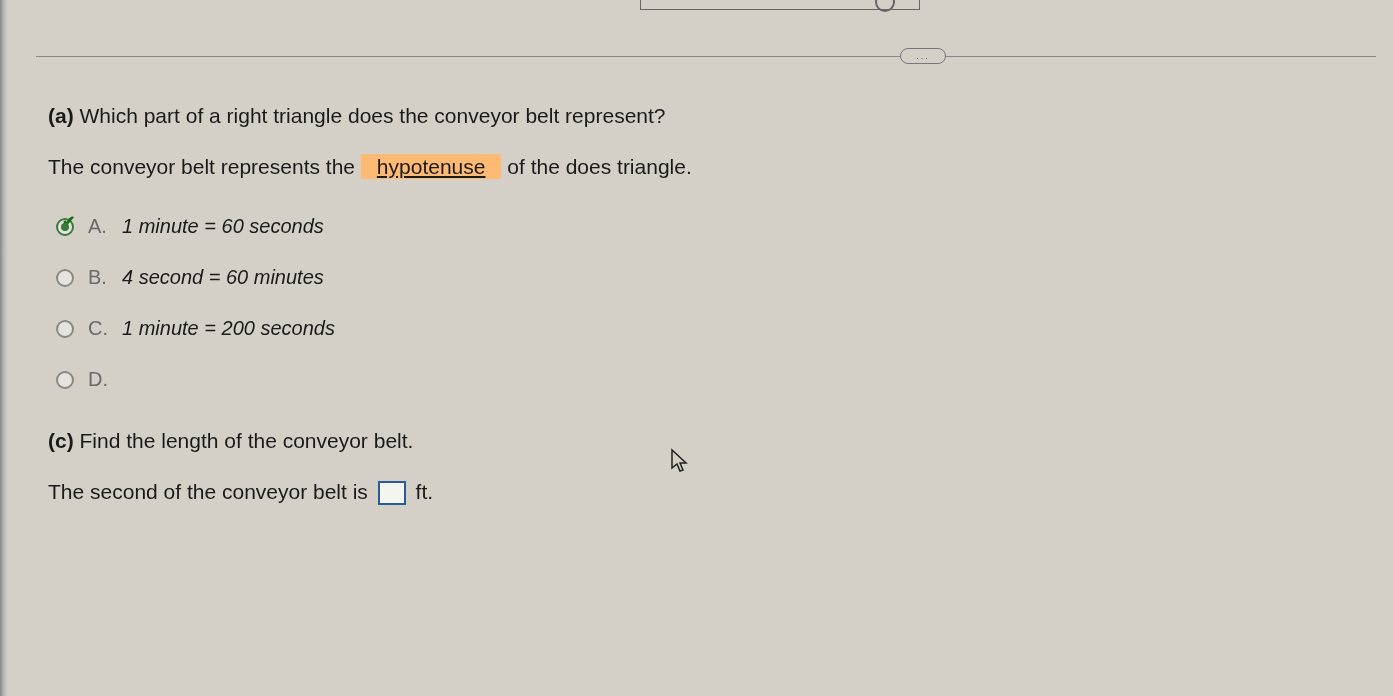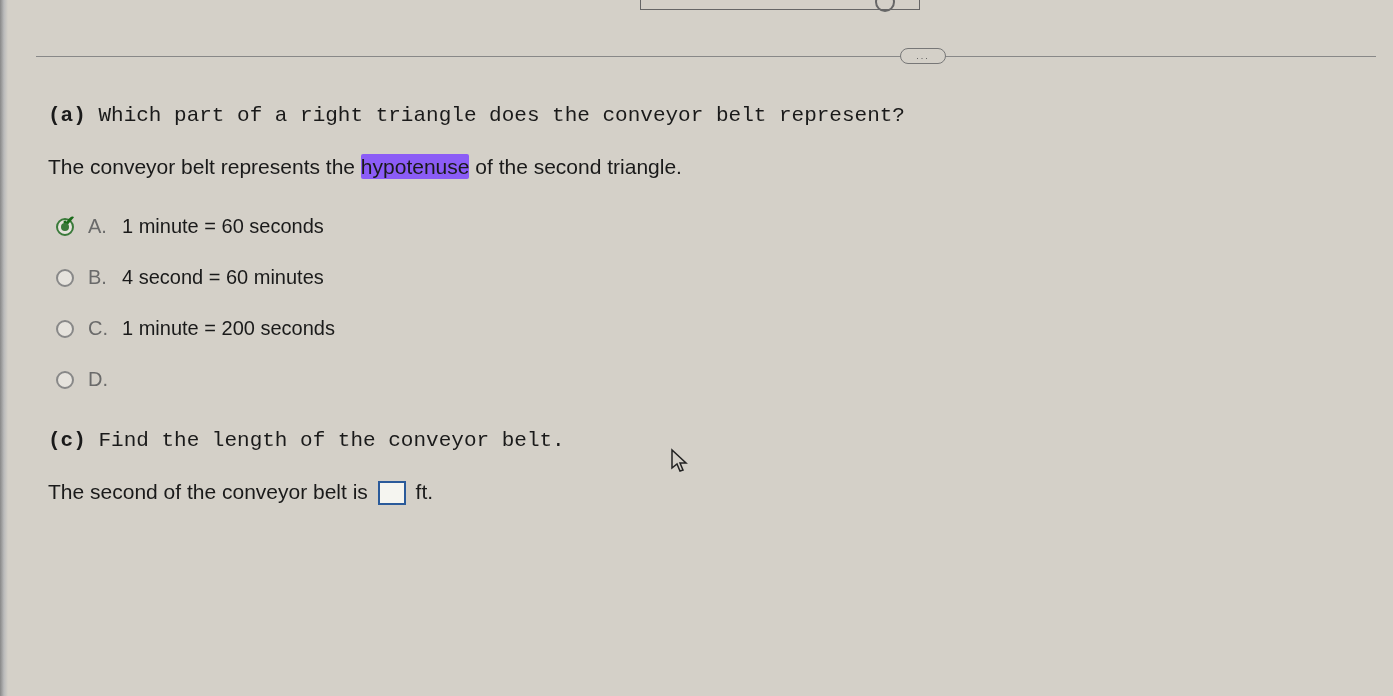--- a/index.html
+++ b/index.html
@@ -72,32 +72,32 @@
       position: absolute;
       left: 48px;
       top: 100px;
       width: 1300px;
       color: #1a1a1a;
       font-size: 21px;
       line-height: 1.55;
     }
     .q-line {
       margin-bottom: 18px;
-      font-family: Liberation Mono, monospace;
     }
     .bold-part {
       font-weight: bold;
     }
     .answer-line {
       margin-bottom: 28px;
     }
     .filled-answer {
-      background: #8b5cf6;
-      padding: 1px 0;
+      background: #fdba74;
+      padding: 1px 16px;
       border-radius: 2px;
+      text-decoration: underline;
     }
     .options {
       margin-top: 14px;
       margin-left: 8px;
     }
     .option-row {
       display: flex;
       align-items: center;
       margin-bottom: 20px;
       font-size: 20px;
@@ -134,20 +134,21 @@
       color: #1a6b1a;
       font-weight: bold;
     }
     .opt-letter {
       color: #6a6a6a;
       margin-right: 12px;
       min-width: 22px;
     }
     .opt-text {
       color: #1a1a1a;
+      font-style: italic;
     }
     .section-c {
       margin-top: 30px;
     }
     .input-box {
       display: inline-block;
       width: 28px;
       height: 24px;
       border: 2px solid #2a5a9a;
       background: #f5f5f0;
@@ -177,21 +178,21 @@
 
 <div class="content">
 
   <div class="q-line">
     <span class="bold-part">(a)</span>
     <span>Which part of a right triangle does the conveyor belt represent?</span>
   </div>
   <div class="answer-line">
     <span>The conveyor belt represents the</span>
     <span class="filled-answer">hypotenuse</span>
-    <span>of the second triangle.</span>
+    <span>of the does triangle.</span>
   </div>
 
 
   <div class="options">
     <div class="option-row">
       <span class="radio selected">
         <span class="check-mark">✔</span>
       </span>
       <span class="opt-letter">A.</span>
       <span class="opt-text">1 minute = 60 seconds</span>

